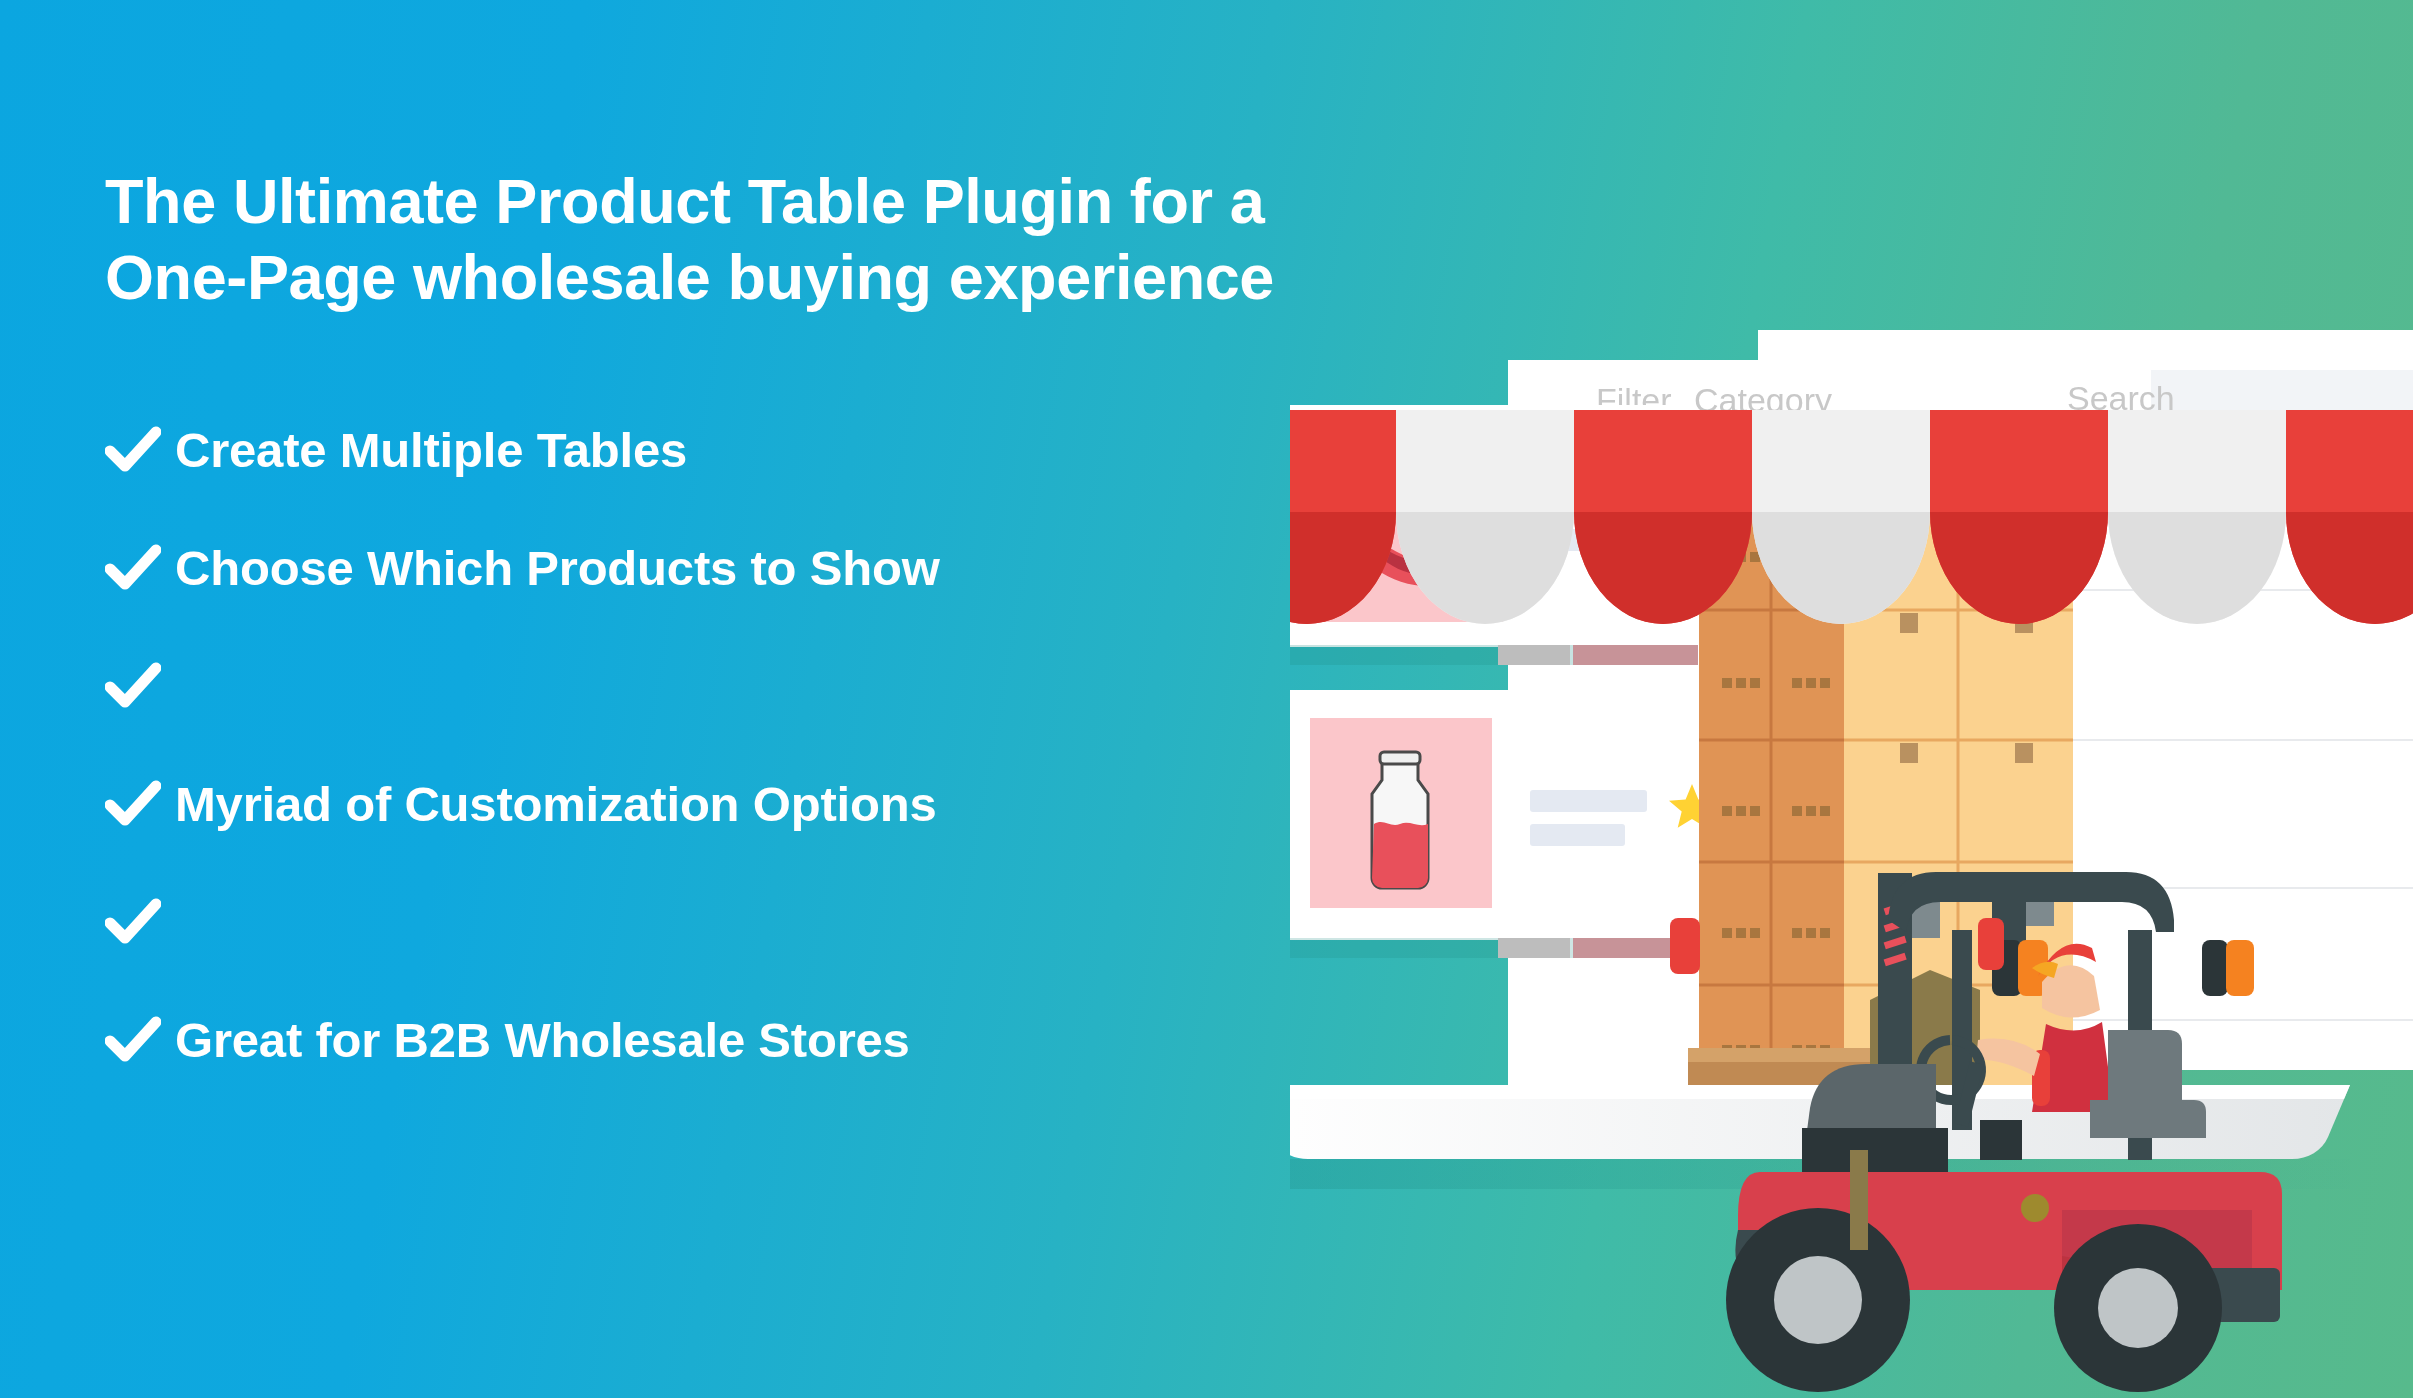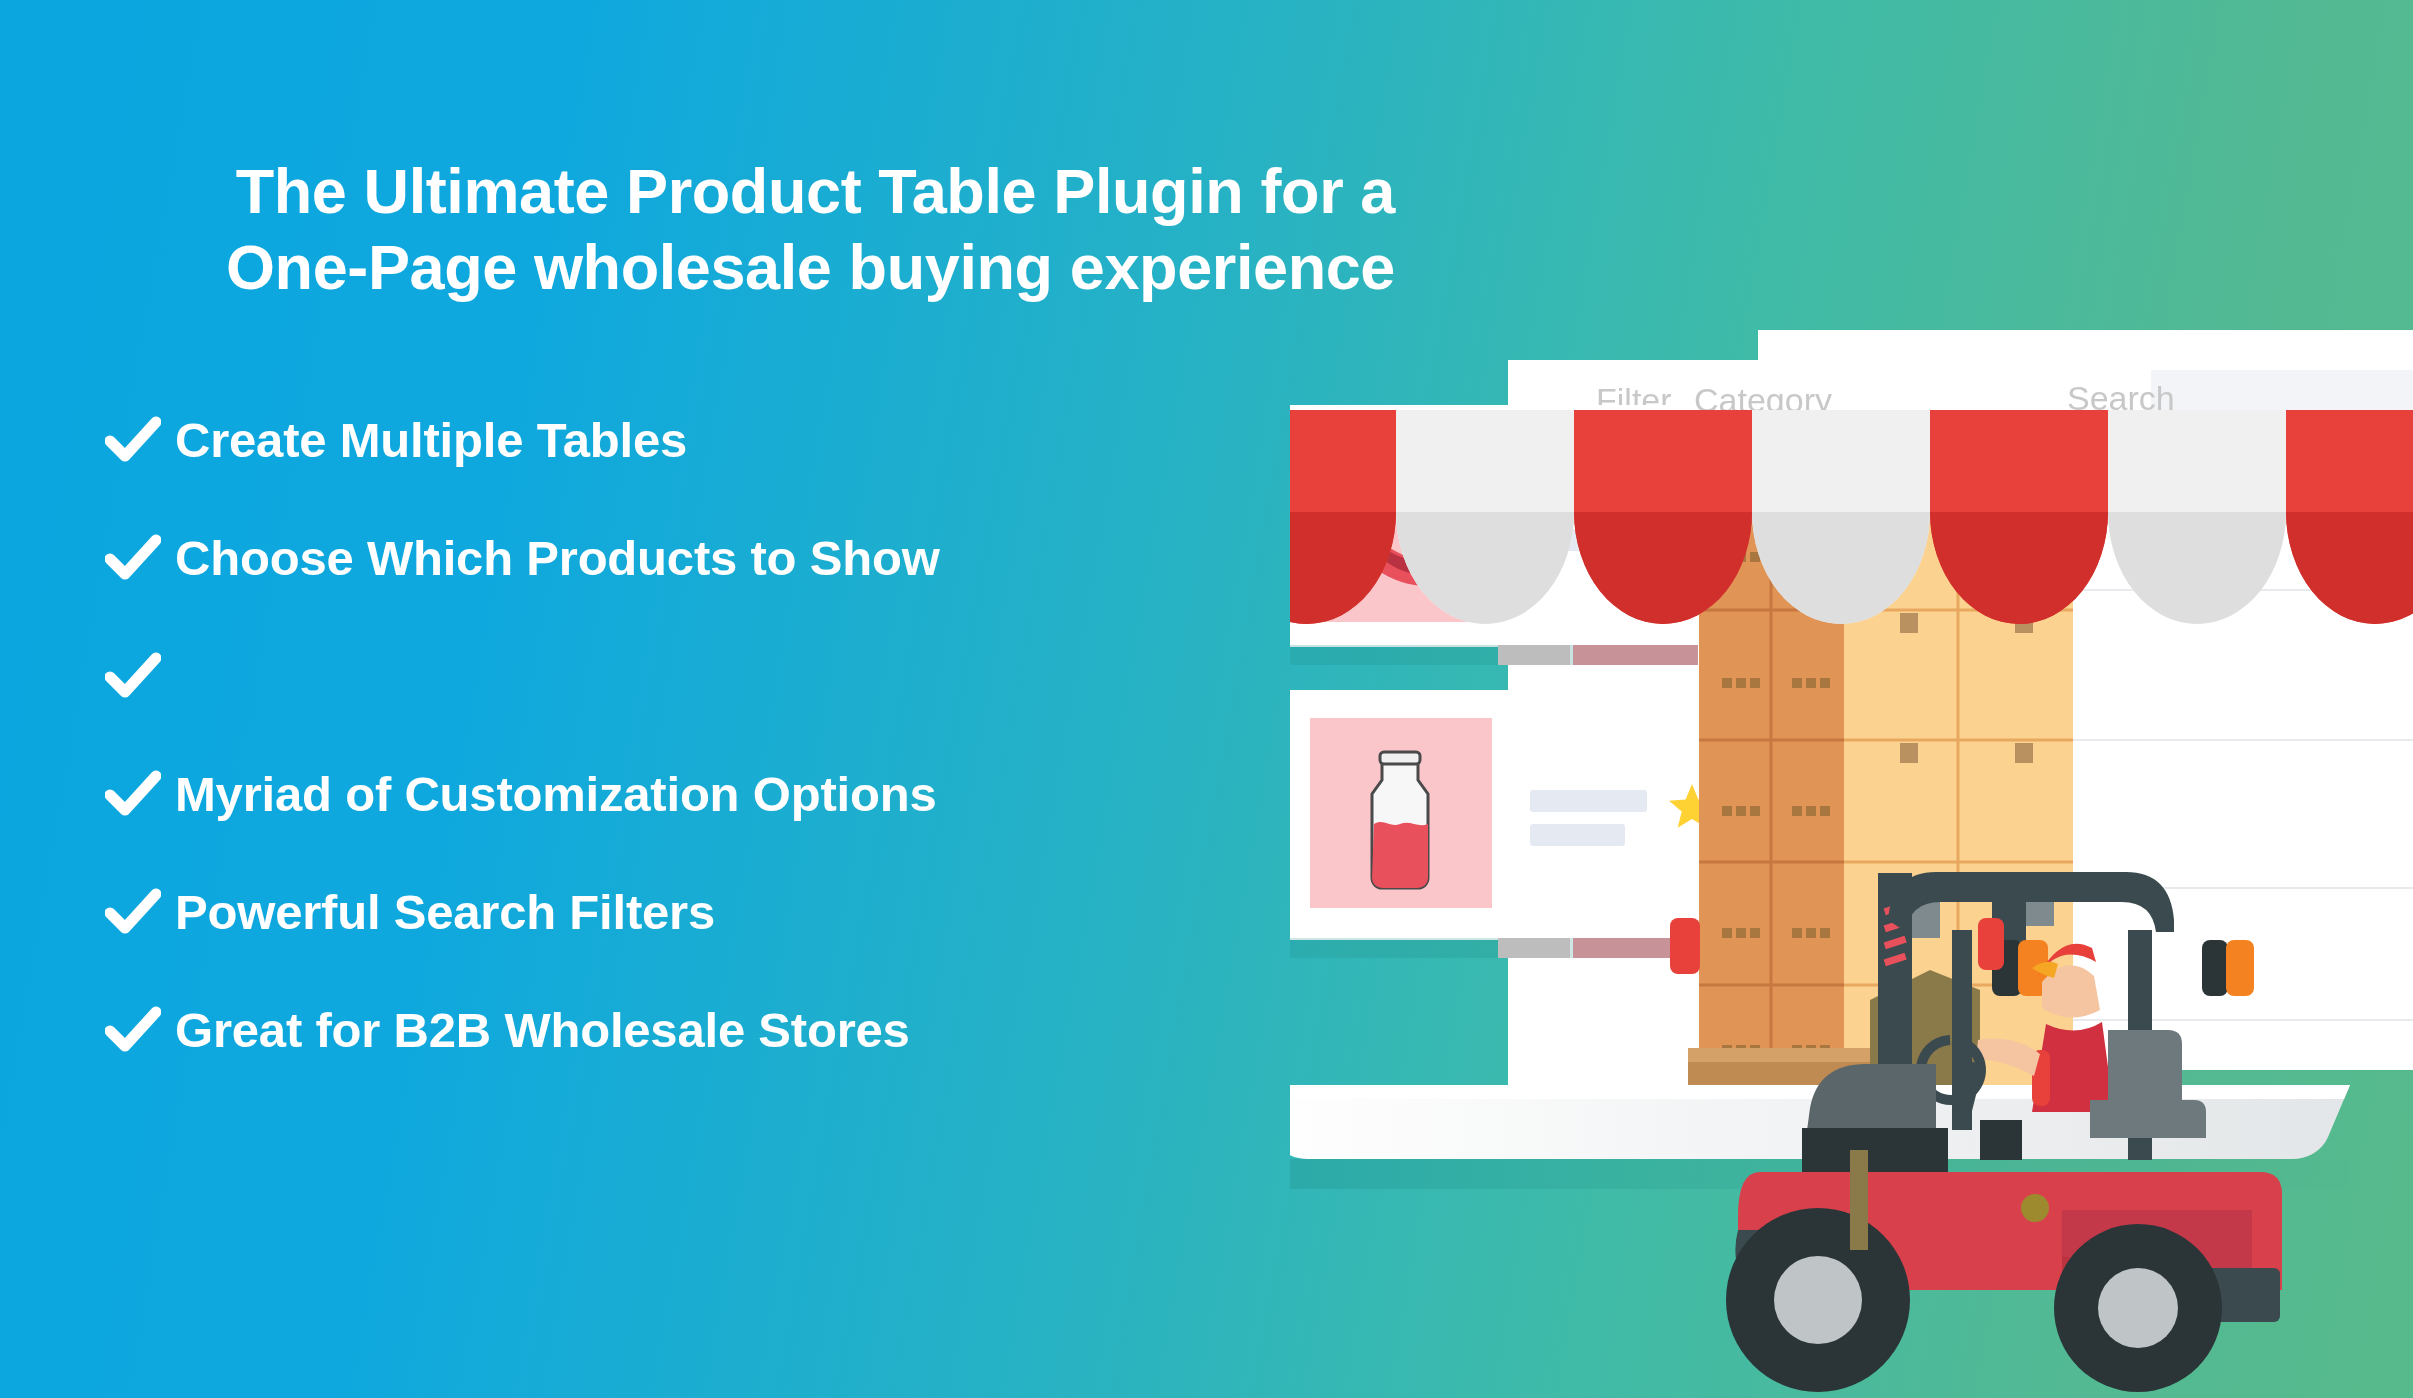--- a/index.html
+++ b/index.html
@@ -4,21 +4,21 @@
 <style>
   * { margin:0; padding:0; box-sizing:border-box; }
   html,body { width:2413px; height:1398px; overflow:hidden; }
   body {
     font-family: "Liberation Sans", sans-serif;
     background: linear-gradient(100deg, #0BA6E0 0%, #0FA8DE 22%, #27B2C4 48%, #3FBBA8 68%, #51B995 85%, #57BA8C 100%);
     position:relative;
   }
 
   
-  .content { position:absolute; left:105px; top:154px; width:1290px; z-index:40;text-align:right; }
+  .content { position:absolute; left:105px; top:164px; width:1290px; z-index:40; }
 
   .headline {
     color:#ffffff;
     font-size:63px;
     font-weight:bold;
     line-height:1.20;
     letter-spacing:-0.4px;
     width:1290px;
   }
 
@@ -92,21 +92,20 @@
       </span>
       <span class="feature-label">Myriad of Customization Options</span>
     </div>
 
     <div class="feature-row">
       <span class="check-icon">
         <svg width="56" height="48" viewBox="0 0 56 48">
             <path d="M5 25 L20 40 L51 6" fill="none" stroke="#FFFFFF" stroke-width="11" stroke-linecap="round" stroke-linejoin="round"></path>
           </svg>
       </span>
-      <span class="feature-label">Powerful Search Filters</span>
     </div>
 
     <div class="feature-row">
       <span class="check-icon">
         <svg width="56" height="48" viewBox="0 0 56 48">
             <path d="M5 25 L20 40 L51 6" fill="none" stroke="#FFFFFF" stroke-width="11" stroke-linecap="round" stroke-linejoin="round"></path>
           </svg>
       </span>
       <span class="feature-label">Great for B2B Wholesale Stores</span>
     </div>

